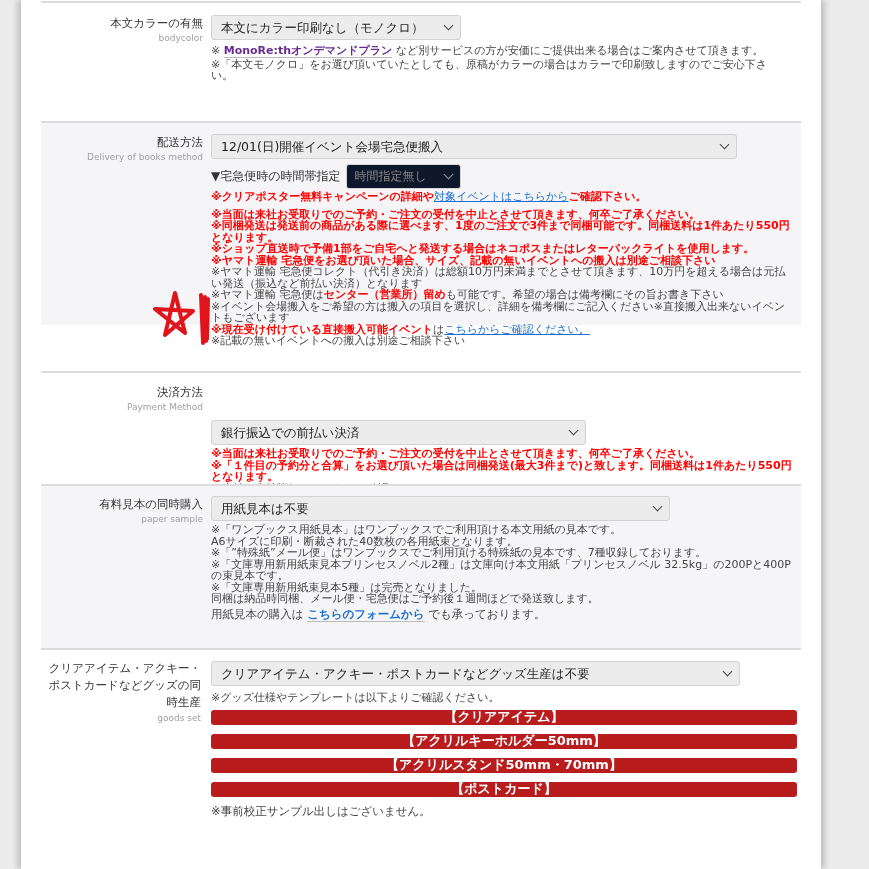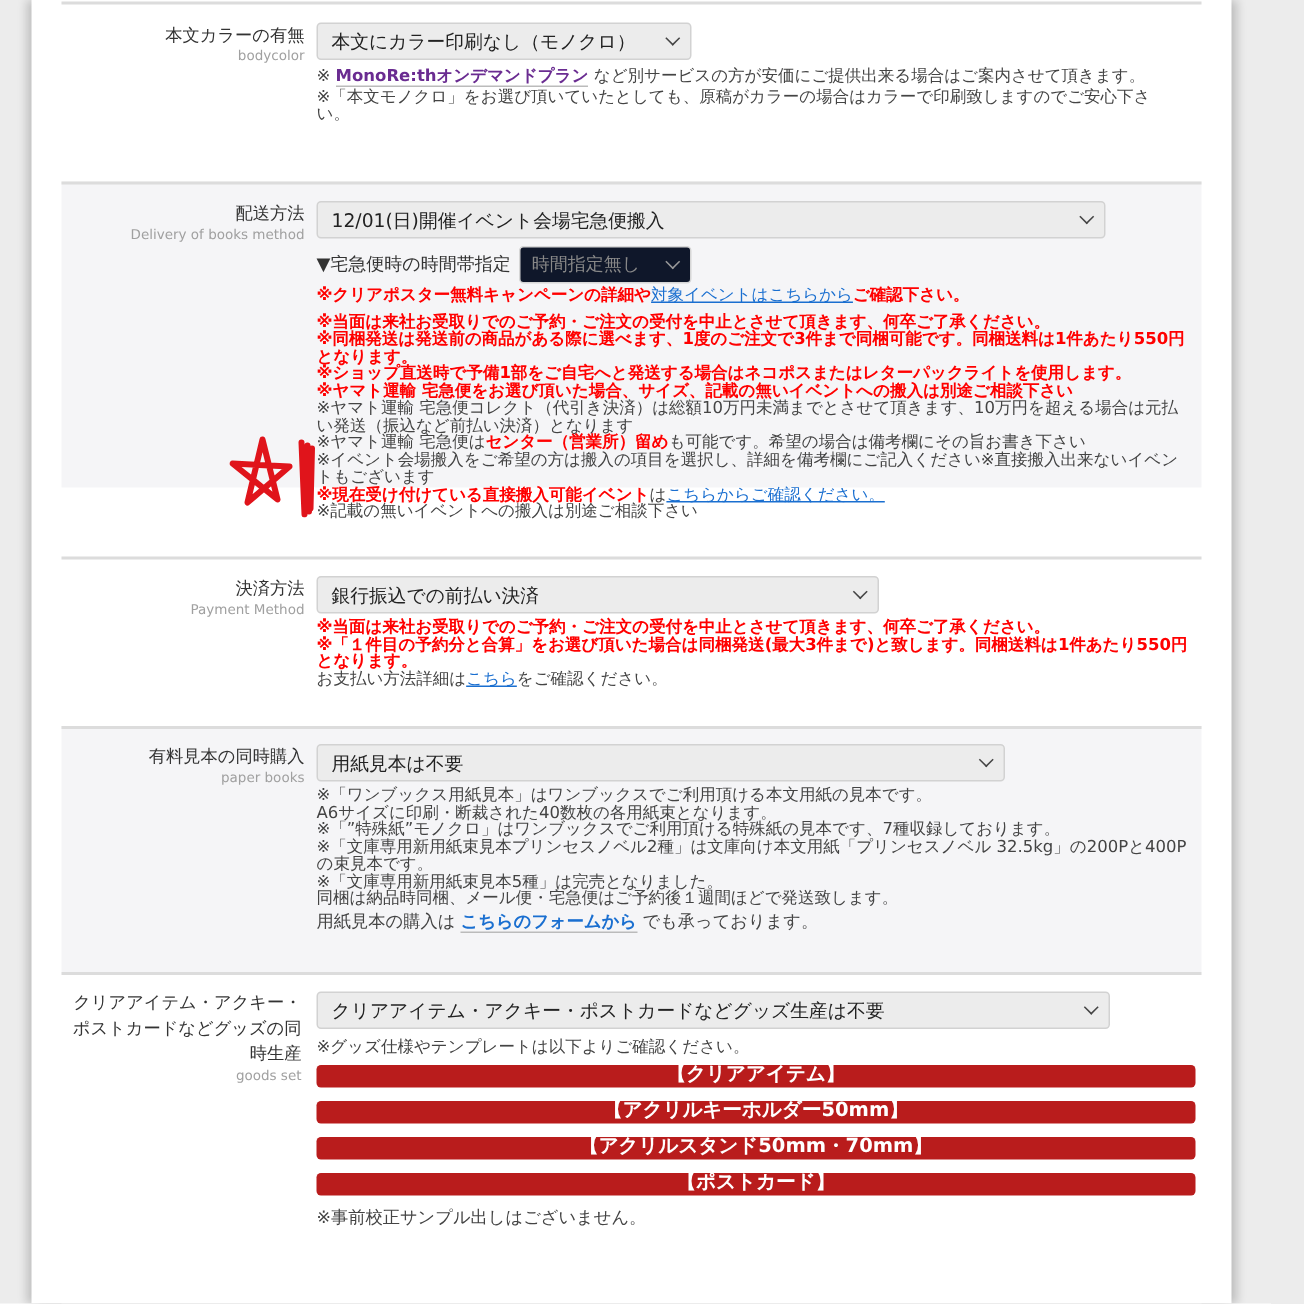--- a/index.html
+++ b/index.html
@@ -152,46 +152,46 @@
       <path d="M48 10 L50 58 M52 12 L53 56 M55 14 L54 54" fill="none" stroke="#e0141b" stroke-width="4" stroke-linecap="round"></path>
     </svg>
   </div>
 
   <div class="row white" style="top:371px; height:94px;">
     <div class="label" style="top:11px;">
       <span>決済方法</span>
       <span class="en">Payment Method</span>
     </div>
     <div class="content" style="top:11px;">
-      <div class="select" style="width:375px;">
+      <div class="select" style="width:375px;margin-top:36px;">
         <span>銀行振込での前払い決済</span>
         <span class="chev"></span>
       </div>
       <div style="margin-top:3px; width:582px;">
         <span class="p red">※当面は来社お受取りでのご予約・ご注文の受付を中止とさせて頂きます、何卒ご了承ください。</span>
         <span class="p red">※「１件目の予約分と合算」をお選び頂いた場合は同梱発送(最大3件まで)と致します。同梱送料は1件あたり550円となります。</span>
         <span class="p note"><span>お支払い方法詳細は</span><span class="link">こちら</span><span>をご確認ください。</span></span>
       </div>
     </div>
   </div>
 
   <div class="row gray" style="top:484px; height:164px;">
     <div class="label" style="top:10px;">
       <span>有料見本の同時購入</span>
-      <span class="en">paper books</span>
+      <span class="en">paper sample</span>
     </div>
     <div class="content" style="top:10px;">
       <div class="select" style="width:459px;">
         <span>用紙見本は不要</span>
         <span class="chev"></span>
       </div>
       <div class="note" style="margin-top:3px; width:586px;">
         <span class="p">※「ワンブックス用紙見本」はワンブックスでご利用頂ける本文用紙の見本です。</span>
         <span class="p">A6サイズに印刷・断裁された40数枚の各用紙束となります。</span>
-        <span class="p">※「”特殊紙”モノクロ」はワンブックスでご利用頂ける特殊紙の見本です、7種収録しております。</span>
+        <span class="p">※「”特殊紙”メール便」はワンブックスでご利用頂ける特殊紙の見本です、7種収録しております。</span>
         <span class="p">※「文庫専用新用紙束見本プリンセスノベル2種」は文庫向け本文用紙「プリンセスノベル 32.5kg」の200Pと400Pの束見本です。</span>
         <span class="p">※「文庫専用新用紙束見本5種」は完売となりました。</span>
         <span class="p">同梱は納品時同梱、メール便・宅急便はご予約後１週間ほどで発送致します。</span>
         <span class="p" style="margin-top:4px; font-size:11.5px;"><span>用紙見本の購入は </span><span class="blue-bold">こちらのフォームから</span><span> でも承っております。</span></span>
       </div>
     </div>
   </div>
 
   <div class="row white" style="top:648px; height:230px;">
     <div class="label" style="top:10px; line-height:17px; width:160px; padding-left:2px;">

